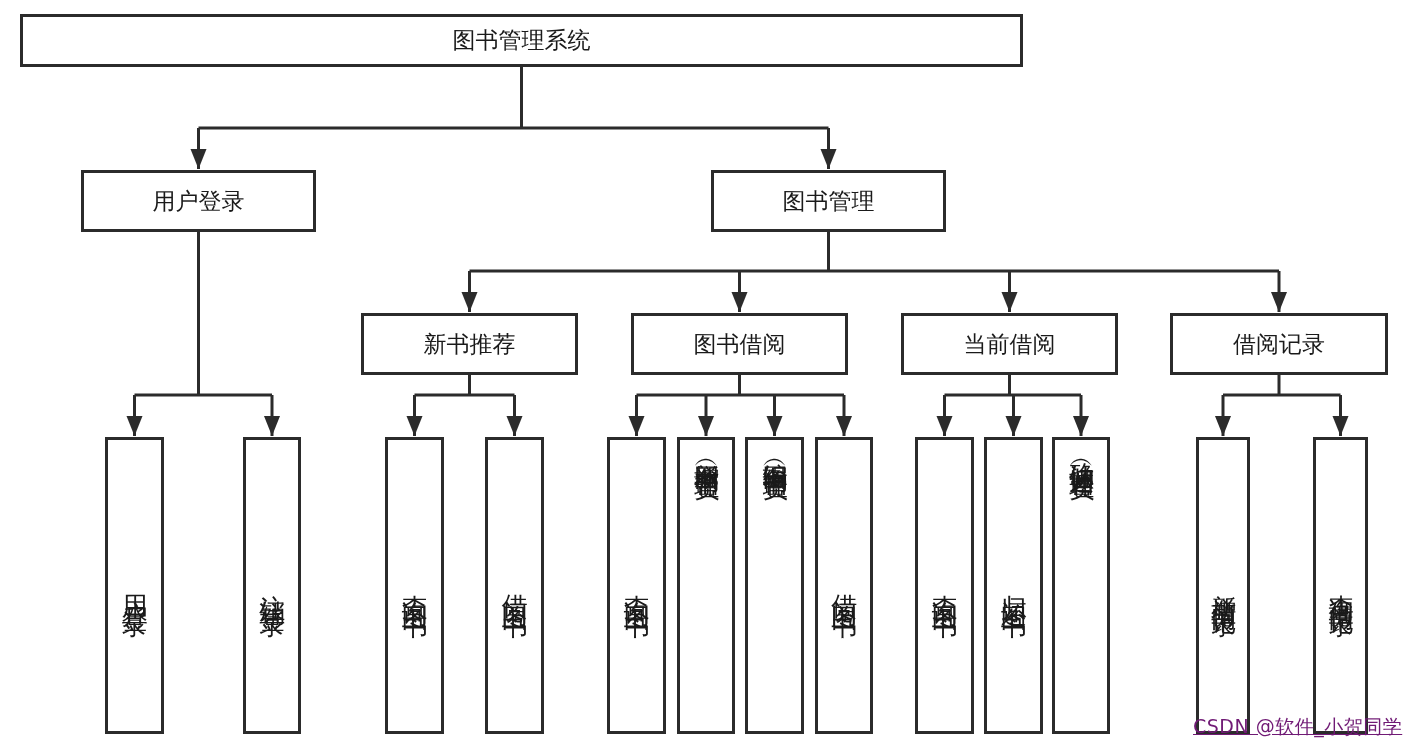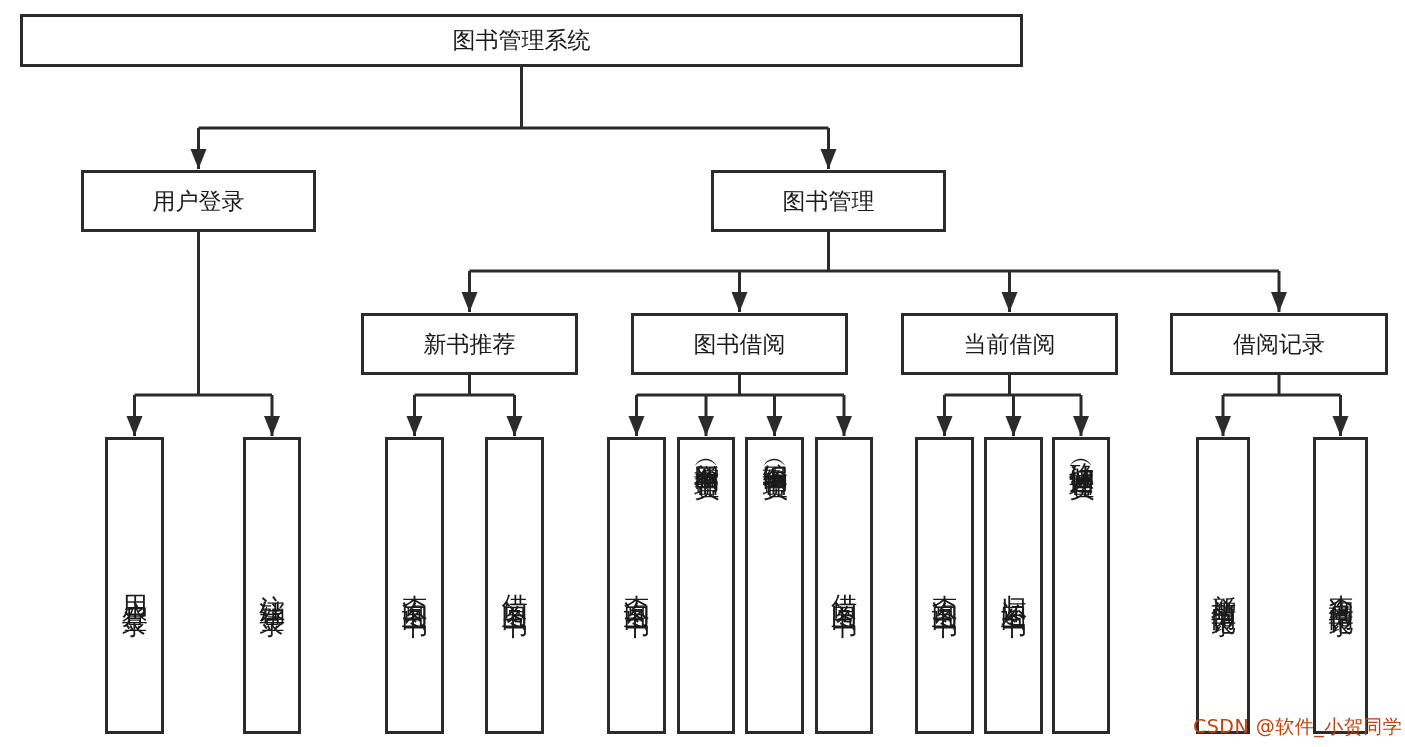--- a/index.html
+++ b/index.html
@@ -61,23 +61,24 @@
     white-space: nowrap;
     display: flex;
     align-items: center;
     justify-content: flex-start;
     pointer-events: none;
   }
   .watermark {
     position: absolute;
     font-family: "DejaVu Sans", "Liberation Sans", sans-serif;
     font-size: 19px;
-    color: #c2410c;
+    color: #701a75;
     white-space: nowrap;
     letter-spacing: 0.5px;
+    text-decoration: underline;
   }
 </style>
 </head>
 <body>
 
 <div id="diagram-root">
 
   <svg class="diagram" viewBox="0 0 1405 747">
     <g id="connectors">
         <polyline points="521.5,67 521.5,128" class="connector"></polyline>

